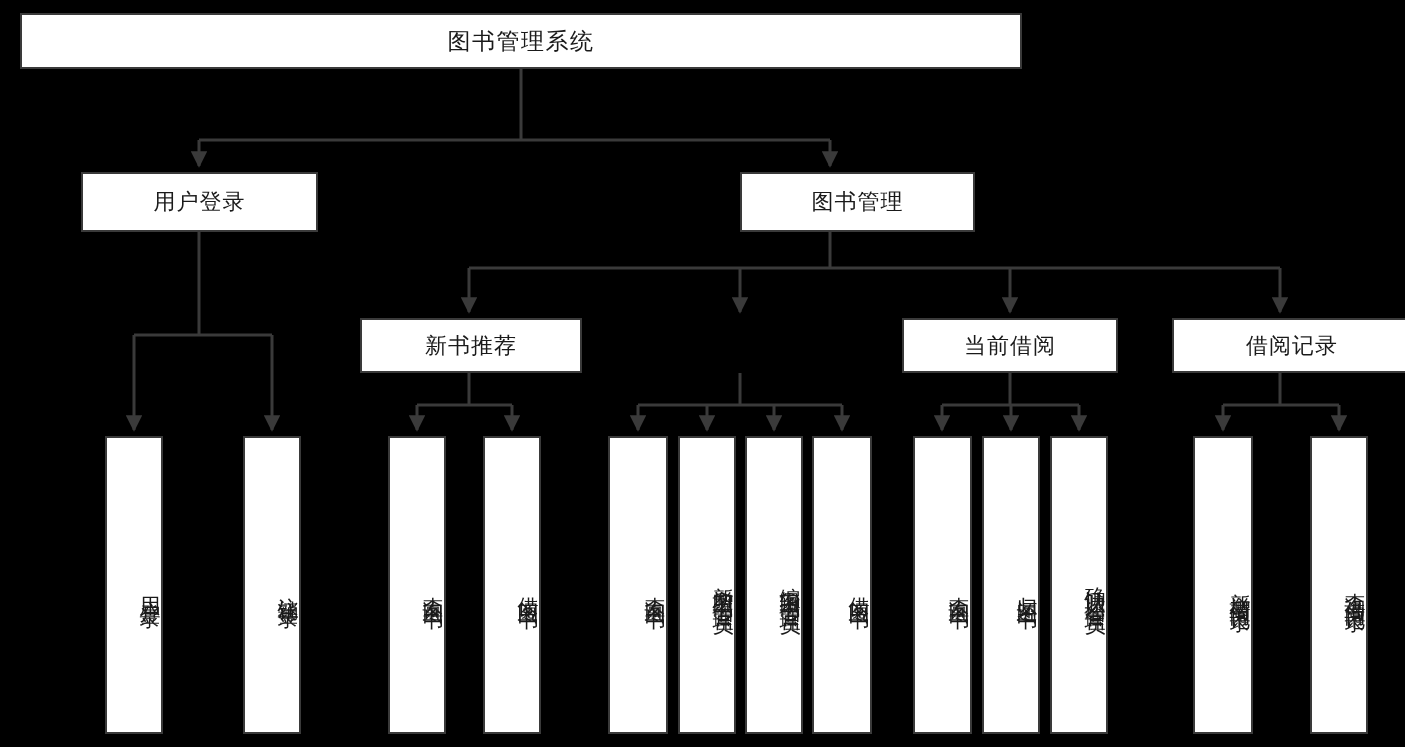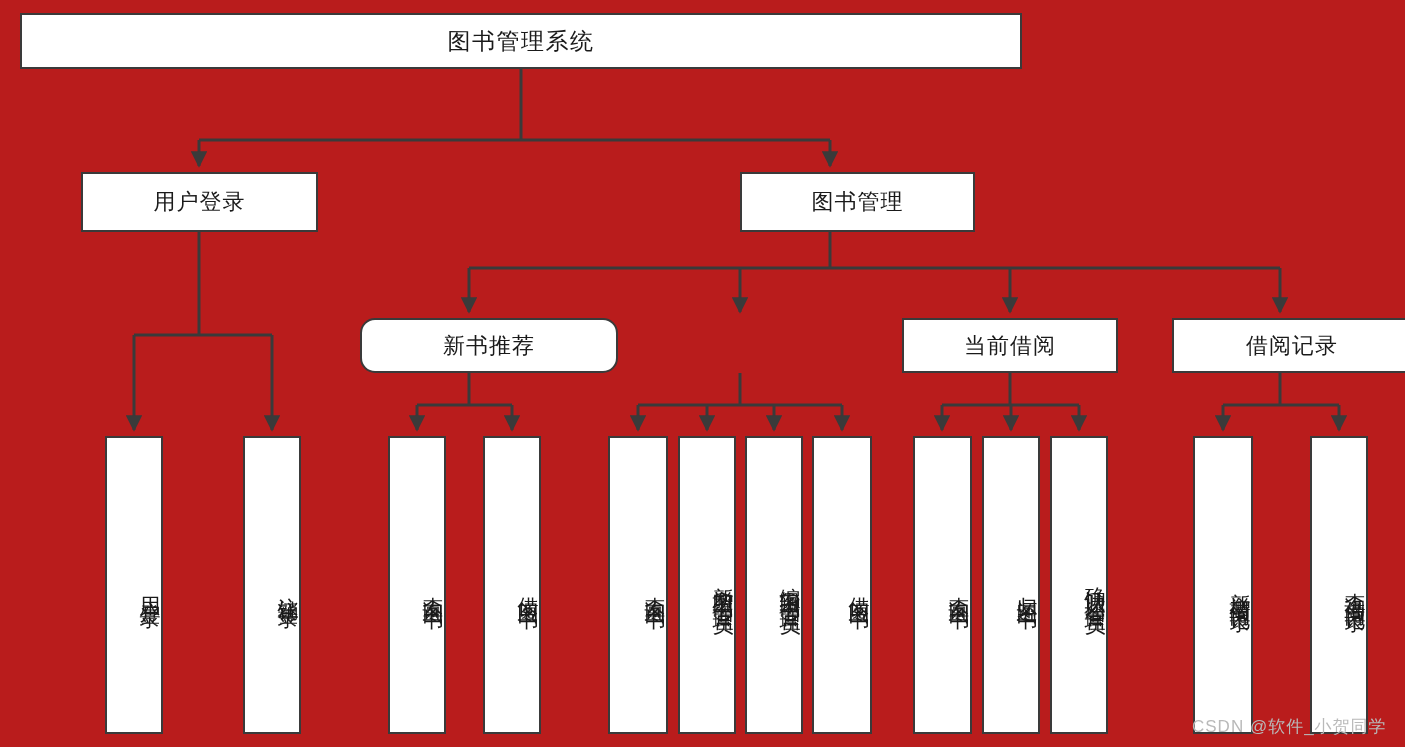--- a/index.html
+++ b/index.html
@@ -7,21 +7,21 @@
     padding: 0;
     background: #ffffff;
   }
   body {
     font-family: "Liberation Sans", "DejaVu Sans", sans-serif;
   }
   #canvas {
     position: relative;
     width: 1405px;
     height: 747px;
-    background: #b91c1c;
+    background: #000000;
     overflow: hidden;
   }
   #edges {
     position: absolute;
     left: 0;
     top: 0;
     width: 1405px;
     height: 747px;
   }
   .node {
@@ -115,33 +115,32 @@
       <path d="M 1223 405 L 1223 430" marker-end="url(#arrow)"></path>
       <path d="M 1339 405 L 1339 430" marker-end="url(#arrow)"></path>
     </g>
   </svg>
 
   <div class="node node-title" style="left: 20px; top: 13px; width: 1002px; height: 56px;">图书管理系统</div>
 
   <div class="node node-h" style="left: 81px; top: 172px; width: 237px; height: 60px;">用户登录</div>
   <div class="node node-h" style="left: 712px; top: 172px; width: 235px; height: 60px; margin-left: 28px;">图书管理</div>
 
-  <div class="node node-h" style="left: 360px; top: 318px; width: 258px; height: 55px; border-radius: 15px;">新书推荐</div>
+  <div class="node node-h" style="left: 360px; top: 318px; width: 222px; height: 55px;">新书推荐</div>
   <div class="node node-h" style="left: 902px; top: 318px; width: 216px; height: 55px; text-align: right;">当前借阅</div>
   <div class="node node-h" style="left: 1172px; top: 318px; width: 240px; height: 55px;">借阅记录</div>
 
   <div class="node node-v" style="left: 105px; top: 436px; width: 58px; height: 298px;">用户登录</div>
   <div class="node node-v" style="left: 243px; top: 436px; width: 58px; height: 298px;">注销登录</div>
   <div class="node node-v" style="left: 388px; top: 436px; width: 58px; height: 298px;">查询图书</div>
   <div class="node node-v" style="left: 483px; top: 436px; width: 58px; height: 298px;">借阅图书</div>
   <div class="node node-v" style="left: 608px; top: 436px; width: 60px; height: 298px;">查询图书</div>
   <div class="node node-v" style="left: 678px; top: 436px; width: 58px; height: 298px;">新增图书（管理员）</div>
   <div class="node node-v" style="left: 745px; top: 436px; width: 58px; height: 298px;">编辑图书（管理员）</div>
   <div class="node node-v" style="left: 812px; top: 436px; width: 60px; height: 298px;">借阅图书</div>
   <div class="node node-v" style="left: 913px; top: 436px; width: 59px; height: 298px;">查询图书</div>
   <div class="node node-v" style="left: 982px; top: 436px; width: 58px; height: 298px;">归还图书</div>
   <div class="node node-v" style="left: 1050px; top: 436px; width: 58px; height: 298px;">确认归还（管理员）</div>
   <div class="node node-v" style="left: 1193px; top: 436px; width: 60px; height: 298px;">新增借阅记录</div>
   <div class="node node-v" style="left: 1310px; top: 436px; width: 58px; height: 298px;">查询借阅记录</div>
 
-  <div class="watermark" style="left: 1192px; top: 715px; color: rgb(185, 185, 185);">CSDN @软件_小贺同学</div>
 
 </div>
 
 </body></html>

